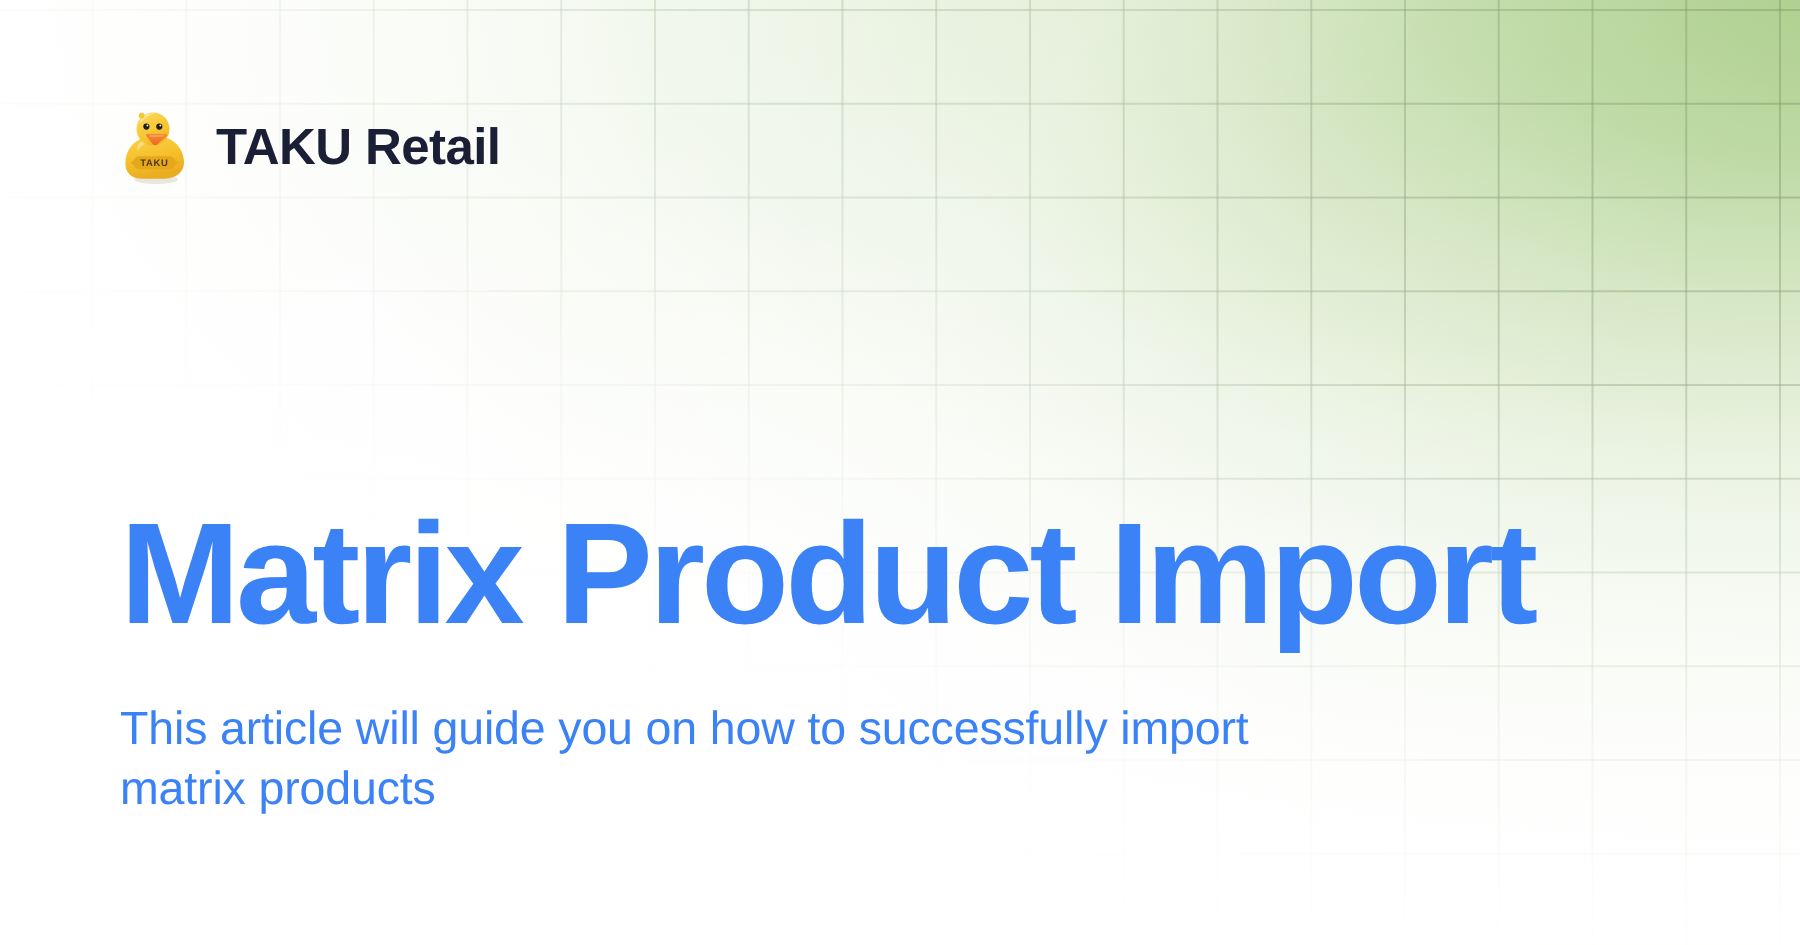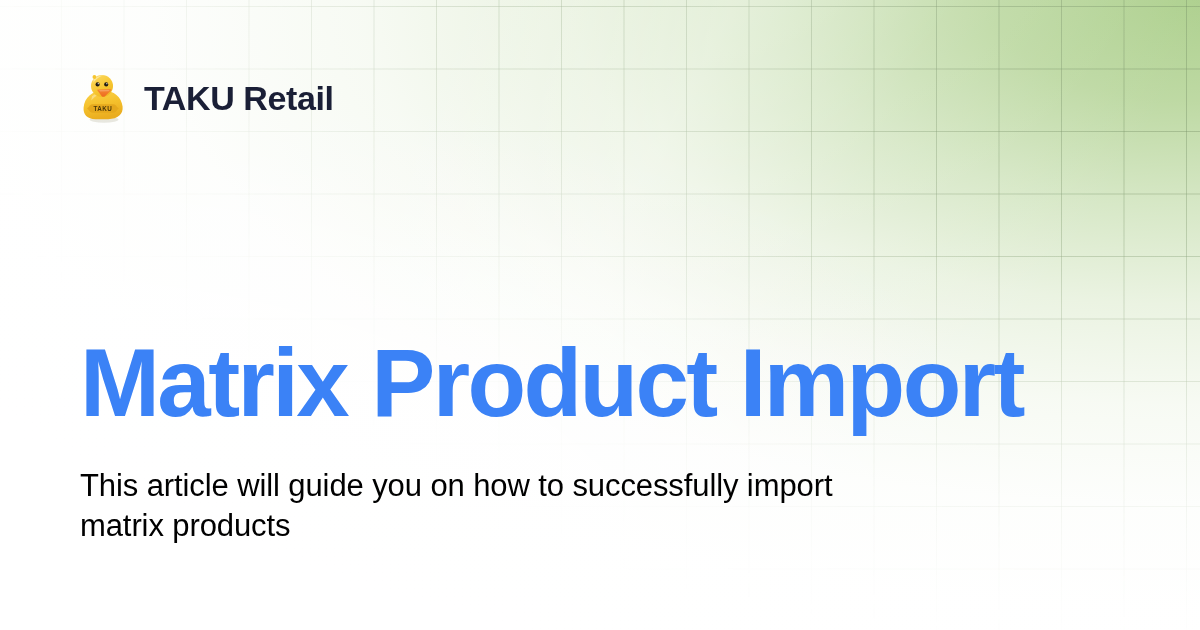--- a/index.html
+++ b/index.html
@@ -154,21 +154,21 @@
   
   .deck {
     position: absolute;
     left: 80px;
     top: 466px;
     width: 840px;
     font-size: 31px;
     font-weight: 400;
     line-height: 40px;
     letter-spacing: -0.1px;
-    color: #000000;
+    color: #3b82f6;
     margin: 0;
   }
 </style>
 </head>
 <body>
 
 <div id="og-card">
 
   <div class="bg-base"></div>
   <div class="bg-tint"></div>

